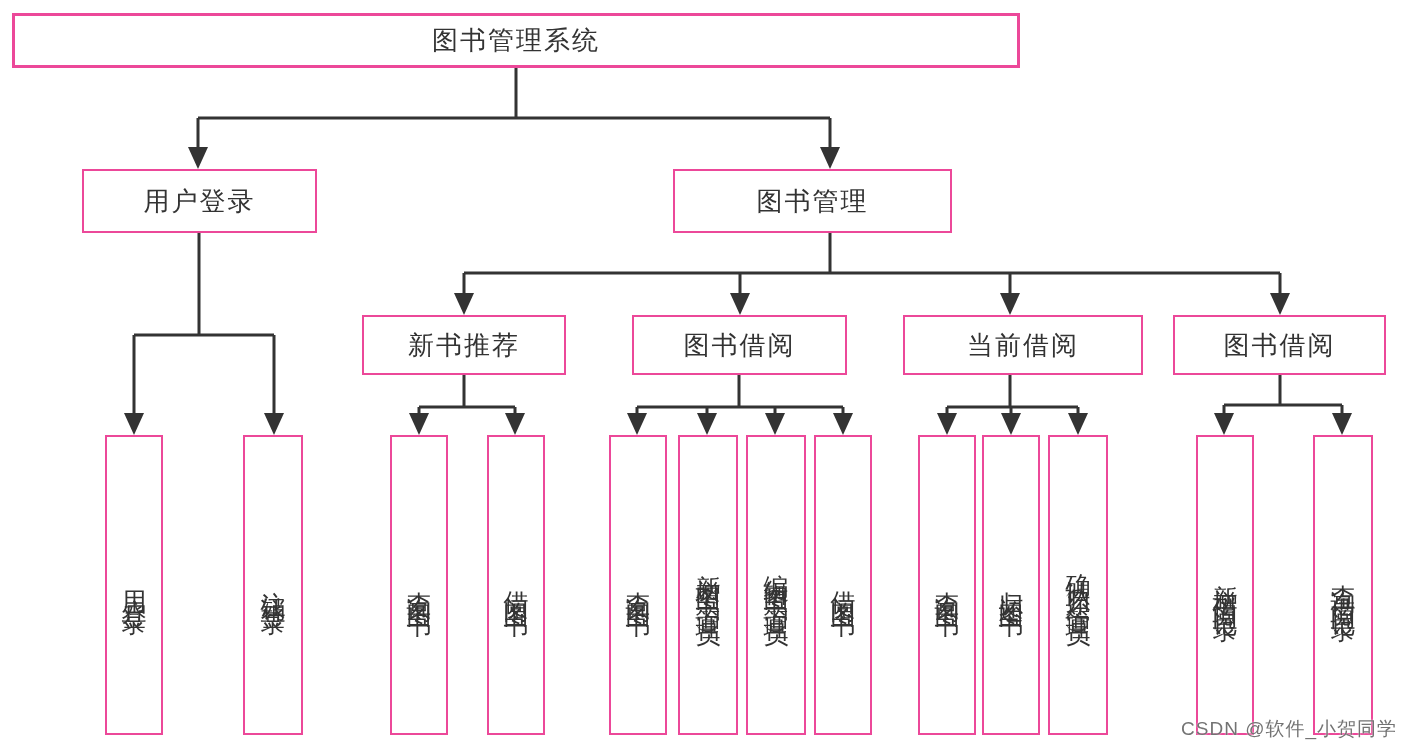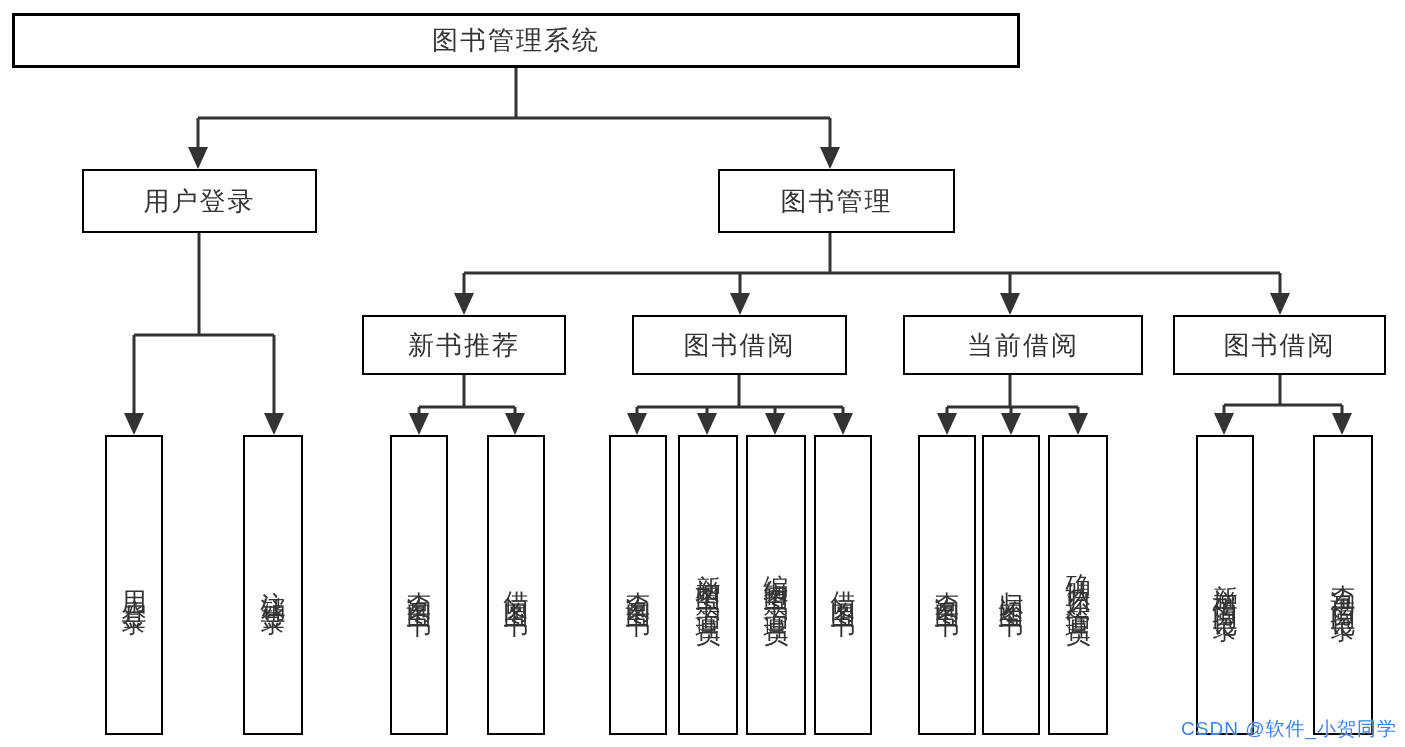--- a/index.html
+++ b/index.html
@@ -5,35 +5,35 @@
   html,body{margin:0;padding:0;}
   body{
     width:1405px;height:747px;position:relative;overflow:hidden;
     background:#ffffff;
     font-family:"Liberation Sans","DejaVu Sans",sans-serif;
   }
   .stage{position:absolute;left:0;top:0;width:1405px;height:747px;}
   svg.wires{position:absolute;left:0;top:0;z-index:1;}
   .node{
     position:absolute;z-index:2;box-sizing:border-box;
-    background:#ffffff;border:2px solid #000000;
+    background:#ffffff;border:2px solid #ec4899;
     display:flex;align-items:center;justify-content:center;
     color:#333333;
   }
   .lvl1{border-width:3px;}
   .hlabel{font-size:26px;letter-spacing:2px;white-space:nowrap;}
   .leaf{width:58px;height:300px;}
   .vlabel{
     writing-mode:vertical-rl;
     font-size:25px;letter-spacing:7px;line-height:1;
     white-space:nowrap;
   }
   .watermark{
     position:absolute;z-index:3;right:8px;top:716px;
-    font-size:19px;color:#3b82f6;letter-spacing:1px;
+    font-size:19px;color:#737373;letter-spacing:1px;
     text-shadow:0 0 2px #ffffff;
     white-space:nowrap;
   }
 </style>
 </head>
 <body>
 
 <div class="stage">
 
   <svg class="wires" width="1405" height="747" viewBox="0 0 1405 747">
@@ -69,21 +69,21 @@
     </g>
   </svg>
 
   <div class="node lvl1" style="left:12px;top:13px;width:1008px;height:55px">
     <span class="hlabel">图书管理系统</span>
   </div>
 
   <div class="node" style="left:82px;top:169px;width:235px;height:64px">
     <span class="hlabel">用户登录</span>
   </div>
-  <div class="node" style="left:718px;top:169px;width:237px;height:64px">
+  <div class="node" style="left:673px;top:169px;width:279px;height:64px">
     <span class="hlabel">图书管理</span>
   </div>
 
   <div class="node" style="left:362px;top:315px;width:204px;height:60px">
     <span class="hlabel">新书推荐</span>
   </div>
   <div class="node" style="left:632px;top:315px;width:215px;height:60px">
     <span class="hlabel">图书借阅</span>
   </div>
   <div class="node" style="left:903px;top:315px;width:240px;height:60px">

